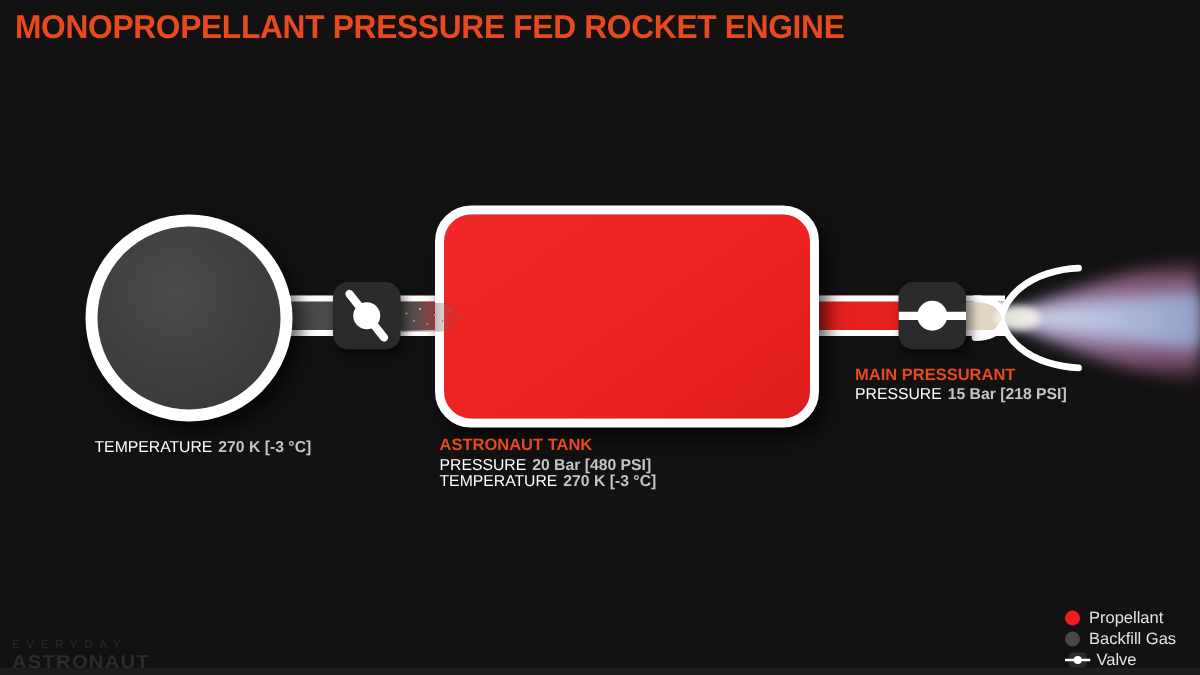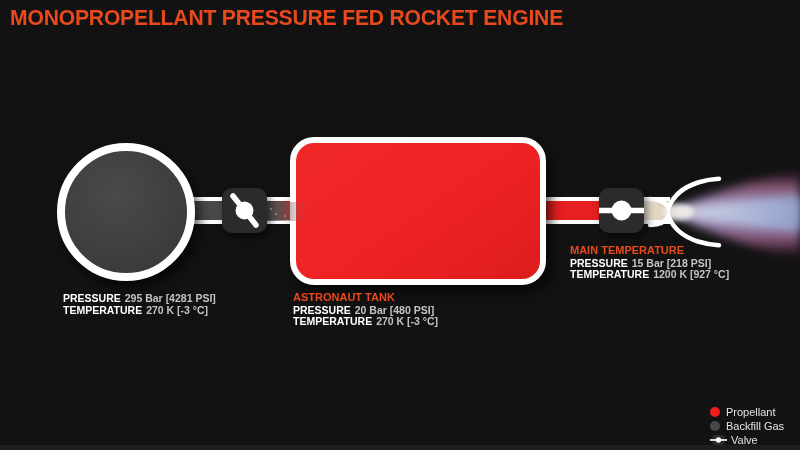--- a/index.html
+++ b/index.html
@@ -60,21 +60,21 @@
   }
   .valve-1{left:222px;top:188px;}
   .valve-2{left:599px;top:188px;}
   .valve svg{display:block;}
   
   .nozzle-svg{position:absolute;left:560px;top:130px;z-index:5;pointer-events:none;}
   
   .info{position:absolute;font-size:10.5px;line-height:10.5px;white-space:nowrap;z-index:7;}
   .info .name{display:block;color:#e8491d;font-weight:700;font-size:11px;margin-bottom:2px;}
   .info .row{margin-top:1px;}
-  .info .k{color:#ffffff;font-weight:700;}
+  .info .k{color:#ffffff;font-weight:400;}
   .info .v{color:#c4c4c4;margin-left:4px;font-weight:bold;}
   .info-pressurant{left:63px;top:292px;}
   .info-propellant{left:293px;top:292px;}
   .info-combustion{left:570px;top:245px;}
   
   .legend{position:absolute;left:710px;top:405px;z-index:7;}
   .legend .lrow{display:flex;align-items:center;height:14px;color:#e3e3e3;font-size:11px;}
   .legend .swatch{width:10px;height:10px;border-radius:50%;margin-right:6px;flex:0 0 auto;}
   .legend .sw-propellant{background:#f11c1c;}
   .legend .sw-backfill{background:#474747;}
@@ -137,44 +137,38 @@
     </defs>
     <path d="M 668 212 C 690 201 725 188 800 169 L 800 259 C 725 240 690 224 668 212 Z" fill="url(#plumeV)" filter="url(#blur5)"></path>
     <path d="M 668 212 C 700 205 750 199 800 196 L 800 231 C 750 227 700 219 668 212 Z" fill="url(#coreH)" opacity="0.85" filter="url(#blur5)"></path>
     <ellipse cx="678" cy="212" rx="16" ry="8" fill="#f3f1ea" opacity="0.9" filter="url(#blur3)"></ellipse>
     <path d="M 650 199 C 660 199 665.5 202 668.5 208 C 673 196 684 187 698 182.5 C 706 180 713 179 719 178.8" stroke="#fff" stroke-width="4.5" fill="none" stroke-linecap="round"></path>
     <path d="M 650 225 C 660 225 665.5 222 668.5 216 C 673 228 684 237 698 241.5 C 706 244 713 245 719 245.2" stroke="#fff" stroke-width="4.5" fill="none" stroke-linecap="round"></path>
   </svg>
 
   <div class="info info-pressurant">
     <div class="row">
-      <span class="k">PRESSURE</span><span class="v">295 Bar [4281 PSI]</span>
-    </div>
-    <div class="row">
       <span class="k">TEMPERATURE</span><span class="v">270 K [-3 °C]</span>
     </div>
   </div>
 
   <div class="info info-propellant">
     <span class="name">ASTRONAUT TANK</span>
     <div class="row">
       <span class="k">PRESSURE</span><span class="v">20 Bar [480 PSI]</span>
     </div>
     <div class="row">
       <span class="k">TEMPERATURE</span><span class="v">270 K [-3 °C]</span>
     </div>
   </div>
 
   <div class="info info-combustion">
-    <span class="name">MAIN TEMPERATURE</span>
+    <span class="name">MAIN PRESSURANT</span>
     <div class="row">
       <span class="k">PRESSURE</span><span class="v">15 Bar [218 PSI]</span>
-    </div>
-    <div class="row">
-      <span class="k">TEMPERATURE</span><span class="v">1200 K [927 °C]</span>
     </div>
   </div>
 
   <div class="legend">
     <div class="lrow">
       <span class="swatch sw-propellant"></span>
       <span>Propellant</span>
     </div>
     <div class="lrow">
       <span class="swatch sw-backfill"></span>
@@ -183,15 +177,19 @@
     <div class="lrow">
       <svg class="valve-glyph" width="17" height="12" viewBox="0 0 17 12">
         <rect x="2.5" y="1" width="12" height="10" rx="2.5" fill="#2b2b2b"></rect>
         <line x1="0" y1="6" x2="17" y2="6" stroke="#fff" stroke-width="1.7"></line>
         <circle cx="8.5" cy="6" r="2.7" fill="#fff"></circle>
       </svg>
       <span>Valve</span>
     </div>
   </div>
 
+  <div class="logo">
+    <div class="l1">EVERYDAY</div>
+    <div class="l2">ASTRONAUT</div>
+  </div>
 
   <div class="bottom-strip"></div>
 </div>
 
 </body></html>

